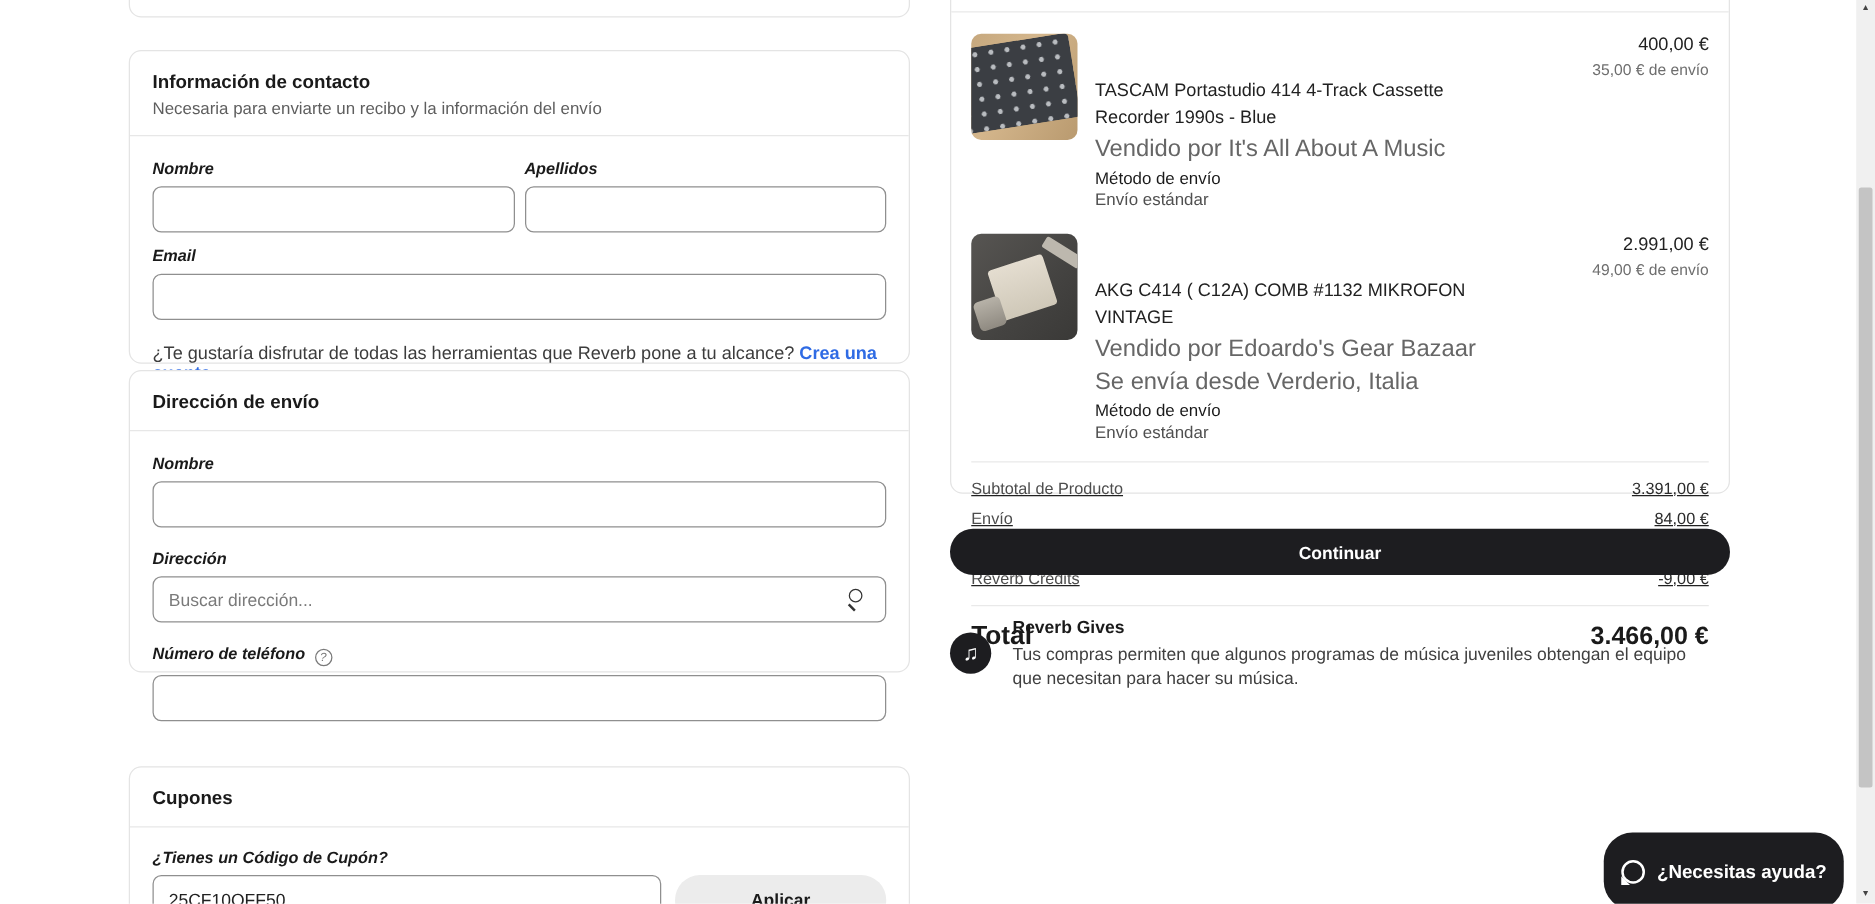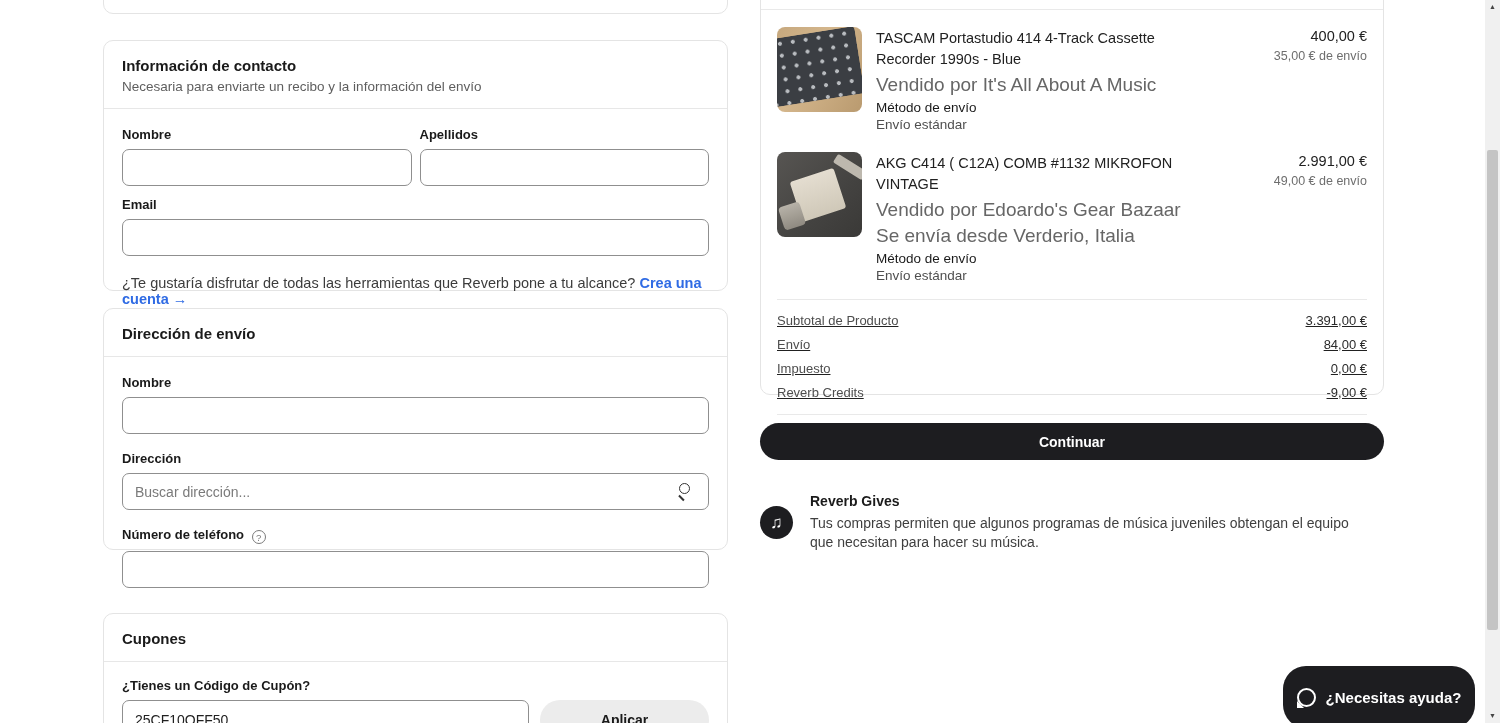--- a/index.html
+++ b/index.html
@@ -7,21 +7,21 @@
     font-family:"Liberation Sans", sans-serif; color:#212121; }
   .page { position:relative; width:1500px; height:723px; }
 
   
   .card { position:absolute; background:#fff; border:1px solid #e4e4e4; border-radius:10px; }
   .card-header { padding:16px 18px 14px 18px; border-bottom:1px solid #e7e7e7; }
   .card-title { font-size:15px; font-weight:bold; color:#1a1a1a; }
   .card-sub { font-size:13.5px; color:#5e5e5e; margin-top:5px; }
   .card-body { padding:18px; }
 
-  .field-label { display:block; font-size:13px; font-weight:bold; color:#1a1a1a; margin-bottom:7px; }
+  .field-label { display:block; font-size:13px; font-weight:bold; color:#1a1a1a; margin-bottom:7px;font-style:italic; }
   .text-input { width:100%; height:37px; border:1px solid #8f8f8f; border-radius:7px;
     font-size:14px; padding:0 12px; color:#212121; background:#fff;
     font-family:"Liberation Sans", sans-serif; }
   .text-input::placeholder { color:#7a7a7a; }
   .two-col { display:flex; gap:8px; }
   .two-col > div { flex:1; }
 
   .prompt { margin-top:19px; font-size:14.5px; color:#3c3c3c; }
   .prompt a { color:#2f6be4; font-weight:bold; text-decoration:none; }
 
@@ -55,21 +55,21 @@
     background-size:13px 12px; }
   .thumb-akg { background:linear-gradient(135deg,#575552 0%,#444341 60%,#3a3937 100%); }
   .thumb-akg .mic-body { position:absolute; left:18px; top:22px; width:46px; height:42px;
     background:linear-gradient(180deg,#e4ddd0,#cfc8b8); transform:rotate(-18deg); border-radius:3px; }
   .thumb-akg .mic-cap { position:absolute; left:4px; top:52px; width:22px; height:24px;
     background:linear-gradient(180deg,#b7b2a8,#8f8a81); transform:rotate(-18deg); border-radius:4px; }
   .thumb-akg .mic-arm { position:absolute; left:56px; top:10px; width:34px; height:10px;
     background:#bdb8ae; transform:rotate(32deg); border-radius:2px; }
 
   .item-main { flex:1; min-width:0; padding-top:1px; }
-  .item-title { font-size:14.5px; color:#212121; line-height:21px; max-width:320px; }
+  .item-title { font-size:14.5px; color:#212121; line-height:21px; max-width:320px;margin-top:35px; }
   .item-gray { font-size:19px; color:#666; margin-top:4px; }
   .item-method-label { font-size:13.5px; font-weight:normal; color:#1a1a1a; margin-top:4px; }
   .item-method { font-size:13.5px; color:#4f4f4f; margin-top:2px; }
   .item-prices { width:130px; text-align:right; flex:none; padding-top:1px; }
   .item-price { font-size:14.5px; color:#212121; }
   .item-ship { font-size:12.5px; color:#6e6e6e; margin-top:5px; }
 
   .sum-divider { border-top:1px solid #e9e9e9; margin:0 16px; }
   .sum-rows { padding:8px 16px 10px 16px;text-decoration:underline; }
   .sum-row { display:flex; justify-content:space-between; padding:4.5px 0; }
@@ -136,21 +136,21 @@
         <label class="field-label">Email</label>
         <input class="text-input" type="text" style="">
       </div>
       <div class="prompt">
         <span>¿Te gustaría disfrutar de todas las herramientas que Reverb pone a tu alcance?</span>
         <a href="#">Crea una cuenta →</a>
       </div>
     </div>
   </div>
 
-  <div class="card" style="left:103px; top:308px; width:625px; height:242px;">
+  <div class="card" style="left:103px; top:296px; width:625px; height:242px;">
     <div class="card-header">
       <div class="card-title">Dirección de envío</div>
     </div>
     <div class="card-body">
       <div>
         <label class="field-label">Nombre</label>
         <input class="text-input" type="text" style="">
       </div>
       <div style="margin-top:17px;">
         <label class="field-label">Dirección</label>

